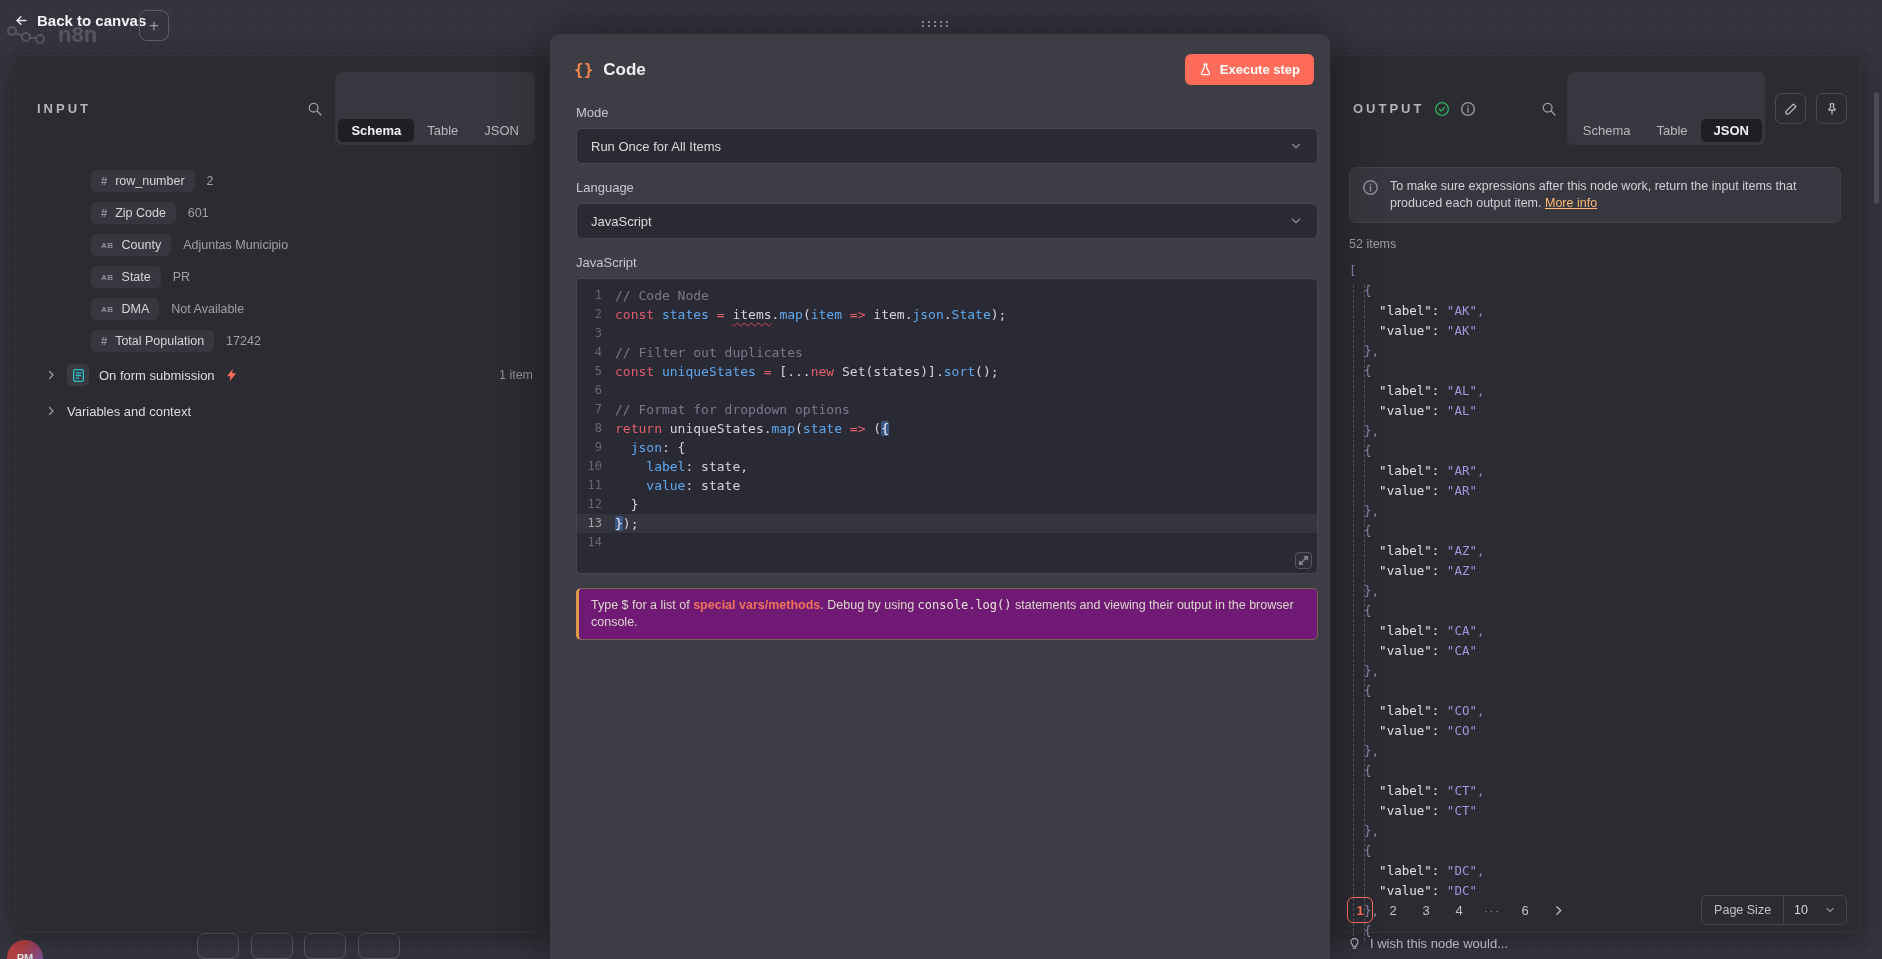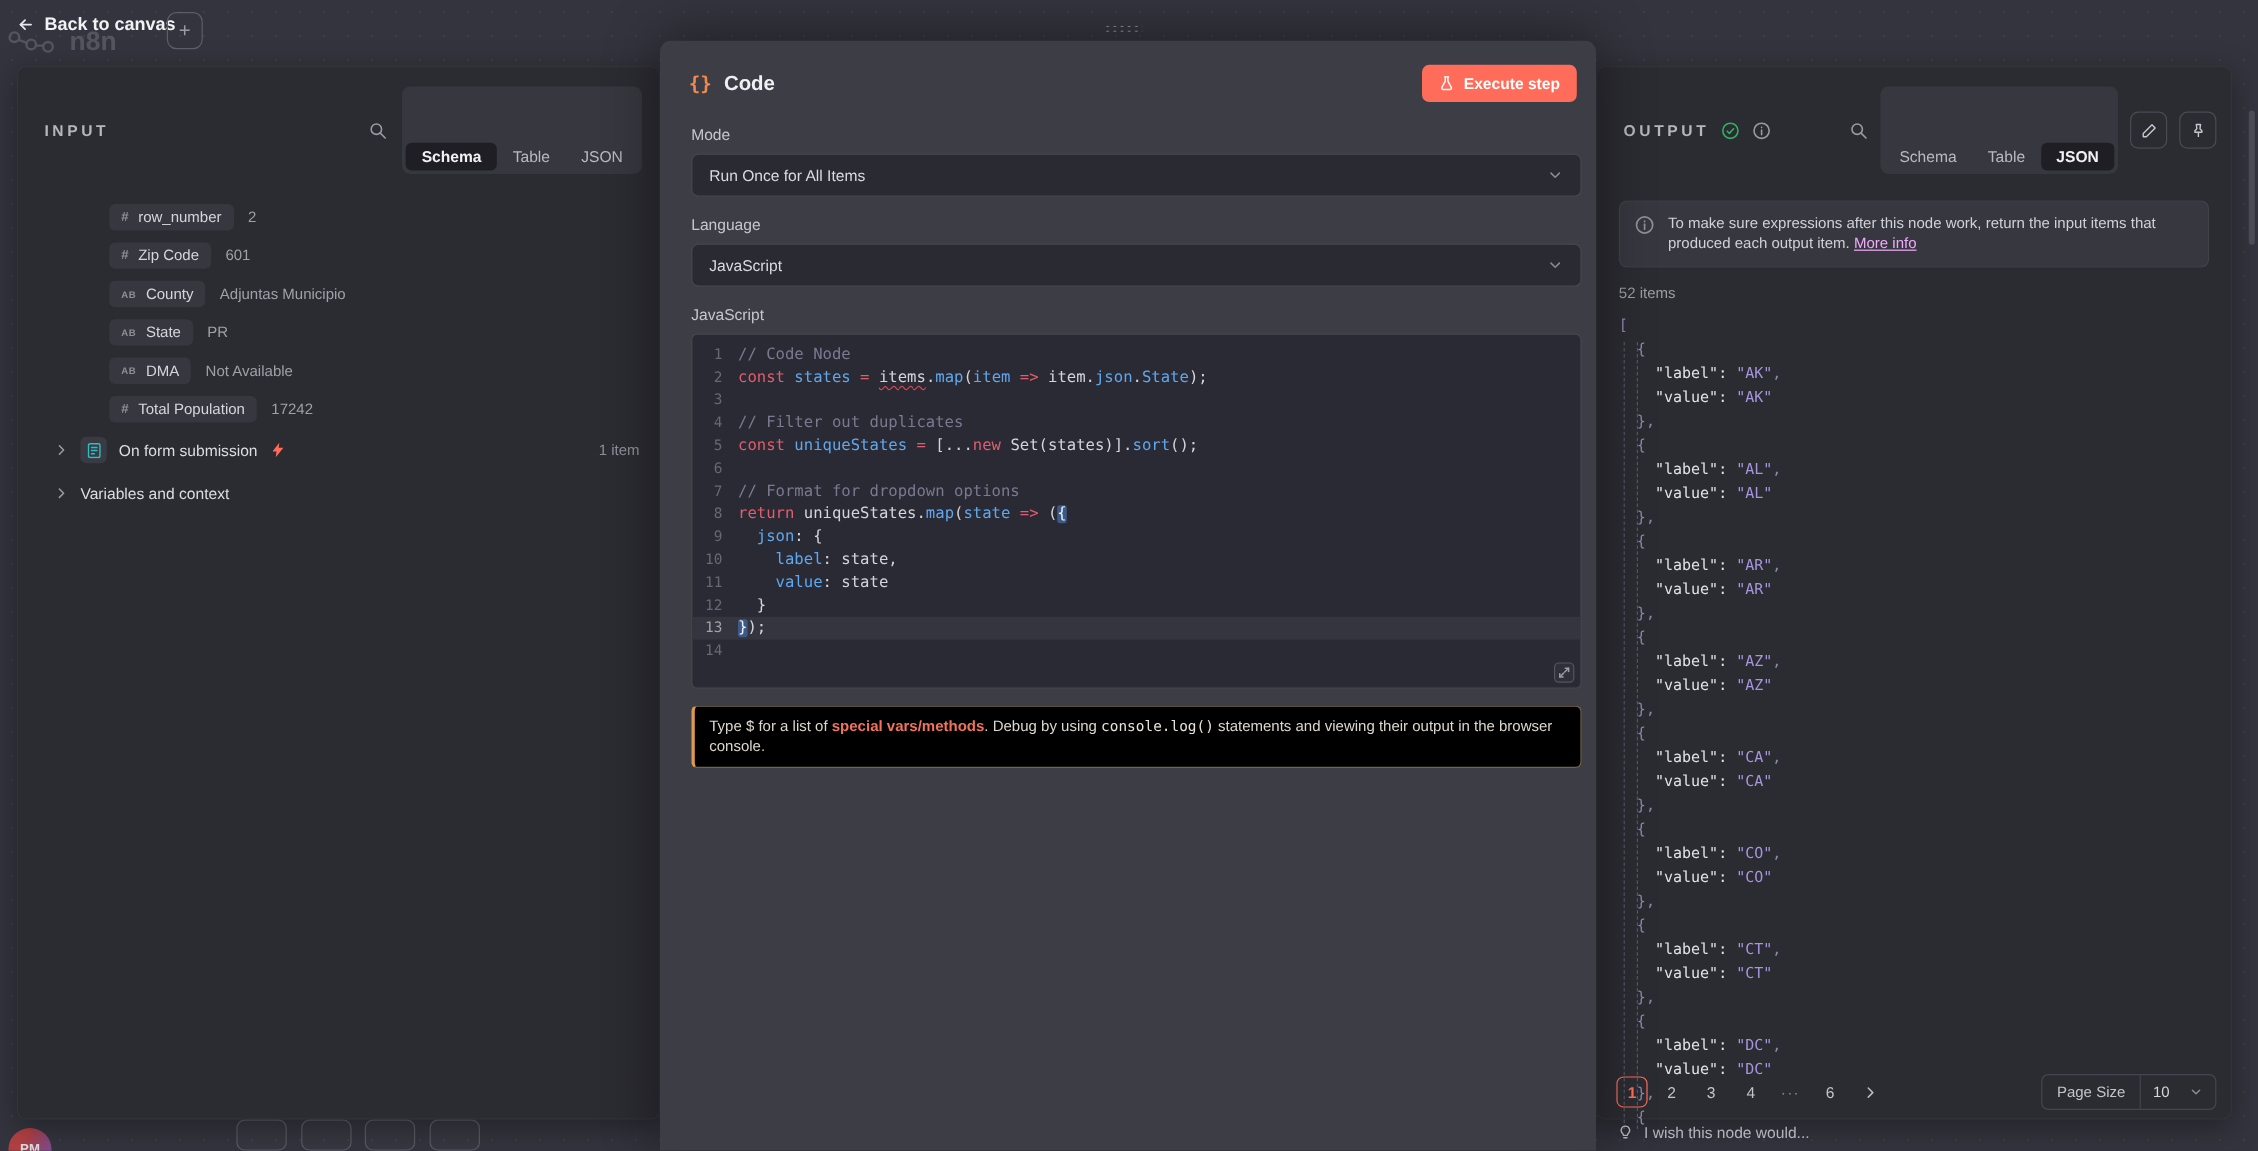--- a/index.html
+++ b/index.html
@@ -86,30 +86,30 @@
   .ln { width:38px; text-align:right; padding-right:13px; color:#686875; flex:none; font-size:12px; }
   .cline.active .ln { color:#a3a3a3; }
   .lc { flex:1; }
   .tc { color:#7b7890; } .tk { color:#e25d6d; } .td { color:#5fa8ee; } .tp { color:#d4d4dc; }
   .te { color:#d4d4dc; text-decoration:underline wavy #d8434f 1px; text-underline-offset:3px; }
   .tb { background:#3d5a86; color:#ecf1f8; border-radius:2px; }
   .resize-h { position:absolute; right:5px; bottom:4px; width:17px; height:17px; background:#30303a;
     border:1px solid #55555f; border-radius:4px; display:flex; align-items:center; justify-content:center; cursor:nwse-resize; }
 
   
-  .hint { margin-top:14px; background:#000000; border:1px solid #76644a; border-left:3px solid #dd9a4c;
+  .hint { margin-top:14px; background:#701a75; border:1px solid #76644a; border-left:3px solid #dd9a4c;
     border-radius:5px; padding:8px 12px; font-size:12.5px; line-height:17px; color:#ddd8cd; }
   .hint .hlink { color:#f0735a; font-weight:700; cursor:pointer; }
   .hint code { font-family:"DejaVu Sans Mono",monospace; color:#e9e4da; font-size:12px; }
 
   
   .banner { margin:12px 18px 0 18px; background:#37373f; border:1px solid rgba(255,255,255,0.05); border-radius:7px;
     padding:10px 12px; display:flex; gap:11px; }
   .banner-text { font-size:12.5px; line-height:17px; color:#d0d0d8; max-width:432px; }
-  .more-info { color:#f0abfc; text-decoration:underline; cursor:pointer; }
+  .more-info { color:#fdba74; text-decoration:underline; cursor:pointer; }
   .items-count { margin:14px 18px 0 18px; font-size:12.5px; color:#9c9ca5; }
   .jsonview { position:relative; margin:10px 0 0 18px; height:680px; overflow:hidden;
     font-family:"DejaVu Sans Mono",monospace; font-size:12.5px; line-height:20px; }
   .jline { white-space:pre; height:20px; }
   .jp { color:#8d86b0; } .jk { color:#e2e2ea; } .js { color:#a795dd; }
   .jguide { position:absolute; border-left:1px dashed #565666; top:24px; bottom:0; }
   .pager { position:absolute; left:16px; right:12px; bottom:6px; height:32px; display:flex; align-items:center; gap:7px; }
   .pg { min-width:26px; height:26px; border-radius:6px; display:flex; align-items:center; justify-content:center;
     font-size:13px; color:#c3c3cb; cursor:pointer; }
   .pg.active { border:1px solid #ff6d5a; color:#ff6d5a; font-weight:600; }

